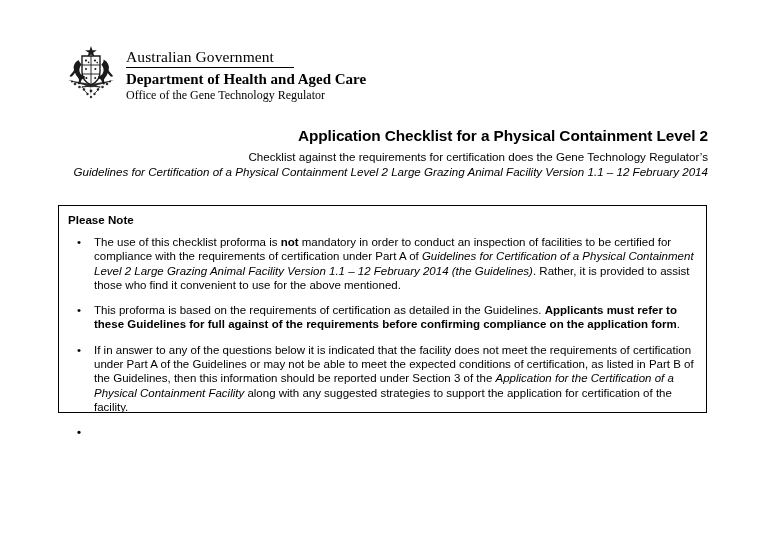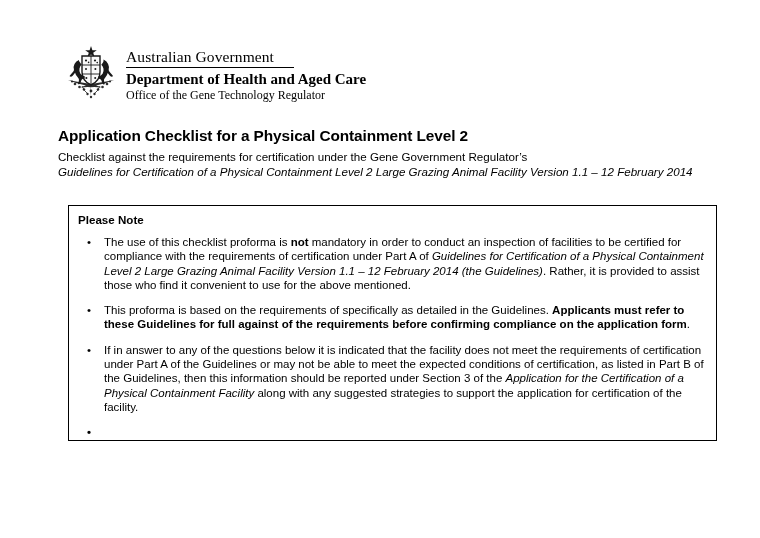--- a/index.html
+++ b/index.html
@@ -64,21 +64,21 @@
     margin-top: 1px;
     white-space: nowrap;
   }
 
   
   .title-block {
     position: absolute;
     left: 58px;
     top: 127px;
     width: 650px;
-    text-align: left;
+    text-align: right;
   }
   .doc-title {
     font-family: "Liberation Sans", sans-serif;
     font-weight: bold;
     font-size: 15.4px;
     line-height: 18.5px;
     letter-spacing: -0.1px;
   }
   .subtitle-1 {
     font-family: "Liberation Sans", sans-serif;
@@ -89,24 +89,24 @@
   .subtitle-2 {
     font-family: "Liberation Sans", sans-serif;
     font-style: italic;
     font-size: 11.6px;
     line-height: 15px;
   }
 
   
   .note-box {
     position: absolute;
-    left: 68px;
+    left: 58px;
     top: 205px;
     width: 649px;
-    height: 236px;
+    height: 208px;
     border: 1px solid #000000;
     box-sizing: border-box;
     padding: 7px 9px 0 9px;
   }
   .note-heading {
     font-family: "Liberation Sans", sans-serif;
     font-weight: bold;
     font-size: 11.6px;
     line-height: 14px;
     margin-bottom: 8px;
@@ -189,25 +189,25 @@
   <div class="masthead-text">
     <div class="gov-line">Australian Government</div>
     <div class="gov-rule"></div>
     <div class="dept-line">Department of Health and Aged Care</div>
     <div class="office-line">Office of the Gene Technology Regulator</div>
   </div>
 </div>
 
 <div class="title-block">
   <div class="doc-title">Application Checklist for a Physical Containment Level 2</div>
-  <div class="subtitle-1">Checklist against the requirements for certification under the Gene Government Regulator’s</div>
+  <div class="subtitle-1">Checklist against the requirements for certification does the Gene Technology Regulator’s</div>
   <div class="subtitle-2">Guidelines for Certification of a Physical Containment Level 2 Large Grazing Animal Facility Version 1.1 – 12 February 2014</div>
 </div>
 
 <div class="note-box">
   <div class="note-heading">Please Note</div>
   <ul class="note-list">
       <li class="note-item"><span class="note-bullet">•</span><span><span>The use of this checklist proforma is </span><b>not</b><span> mandatory in order to conduct an inspection of facilities to be certified for compliance with the requirements of certification under Part A of </span><i>Guidelines for Certification of a Physical Containment Level 2 Large Grazing Animal Facility Version 1.1 – 12 February 2014 (the Guidelines)</i><span>.  Rather, it is provided to assist those who find it convenient to use for the above mentioned.</span></span></li>
-      <li class="note-item"><span class="note-bullet">•</span><span><span>This proforma is based on the requirements of specifically as detailed in the Guidelines.  </span><b>Applicants must refer to these Guidelines for full against of the requirements before confirming compliance on the application form</b><span>.</span></span></li>
+      <li class="note-item"><span class="note-bullet">•</span><span><span>This proforma is based on the requirements of certification as detailed in the Guidelines.  </span><b>Applicants must refer to these Guidelines for full against of the requirements before confirming compliance on the application form</b><span>.</span></span></li>
       <li class="note-item"><span class="note-bullet">•</span><span><span>If in answer to any of the questions below it is indicated that the facility does not meet the requirements of certification under Part A of the Guidelines or may not be able to meet the expected conditions of certification, as listed in Part B of the Guidelines, then this information should be reported under Section 3 of the </span><i>Application for the Certification of a Physical Containment Facility</i><span> along with any suggested strategies to support the application for certification of the facility.</span></span></li>
       <li class="note-item strong"><span class="note-bullet">•</span></li>
     </ul>
 </div>
 
 </body></html>

